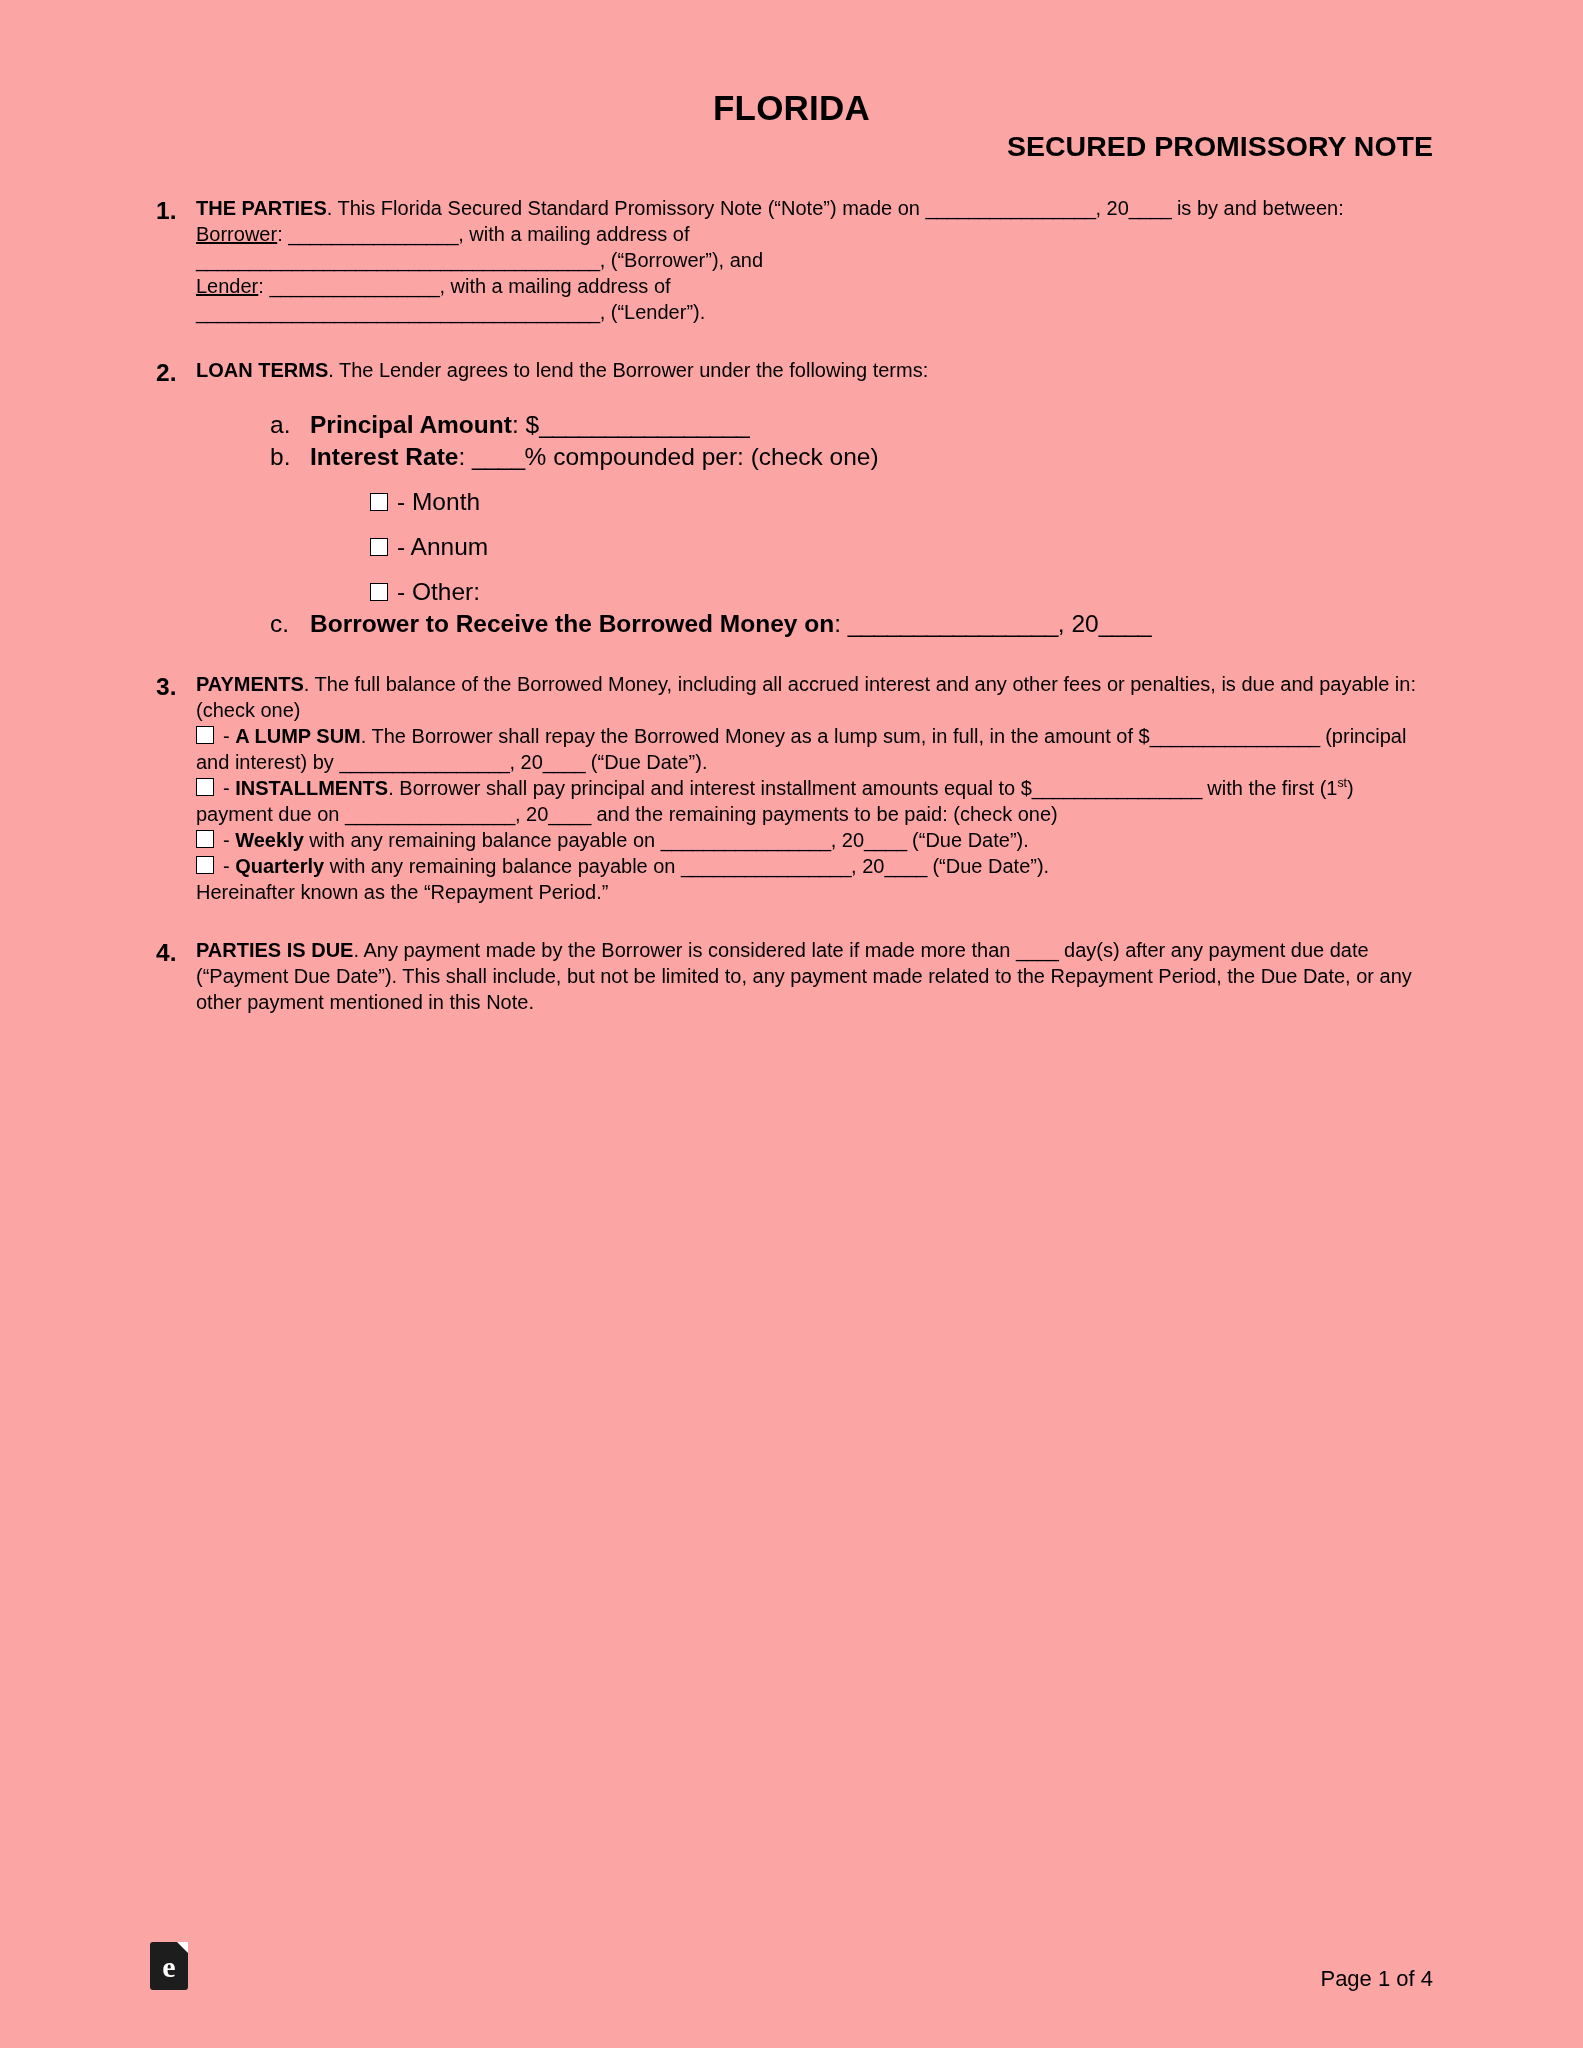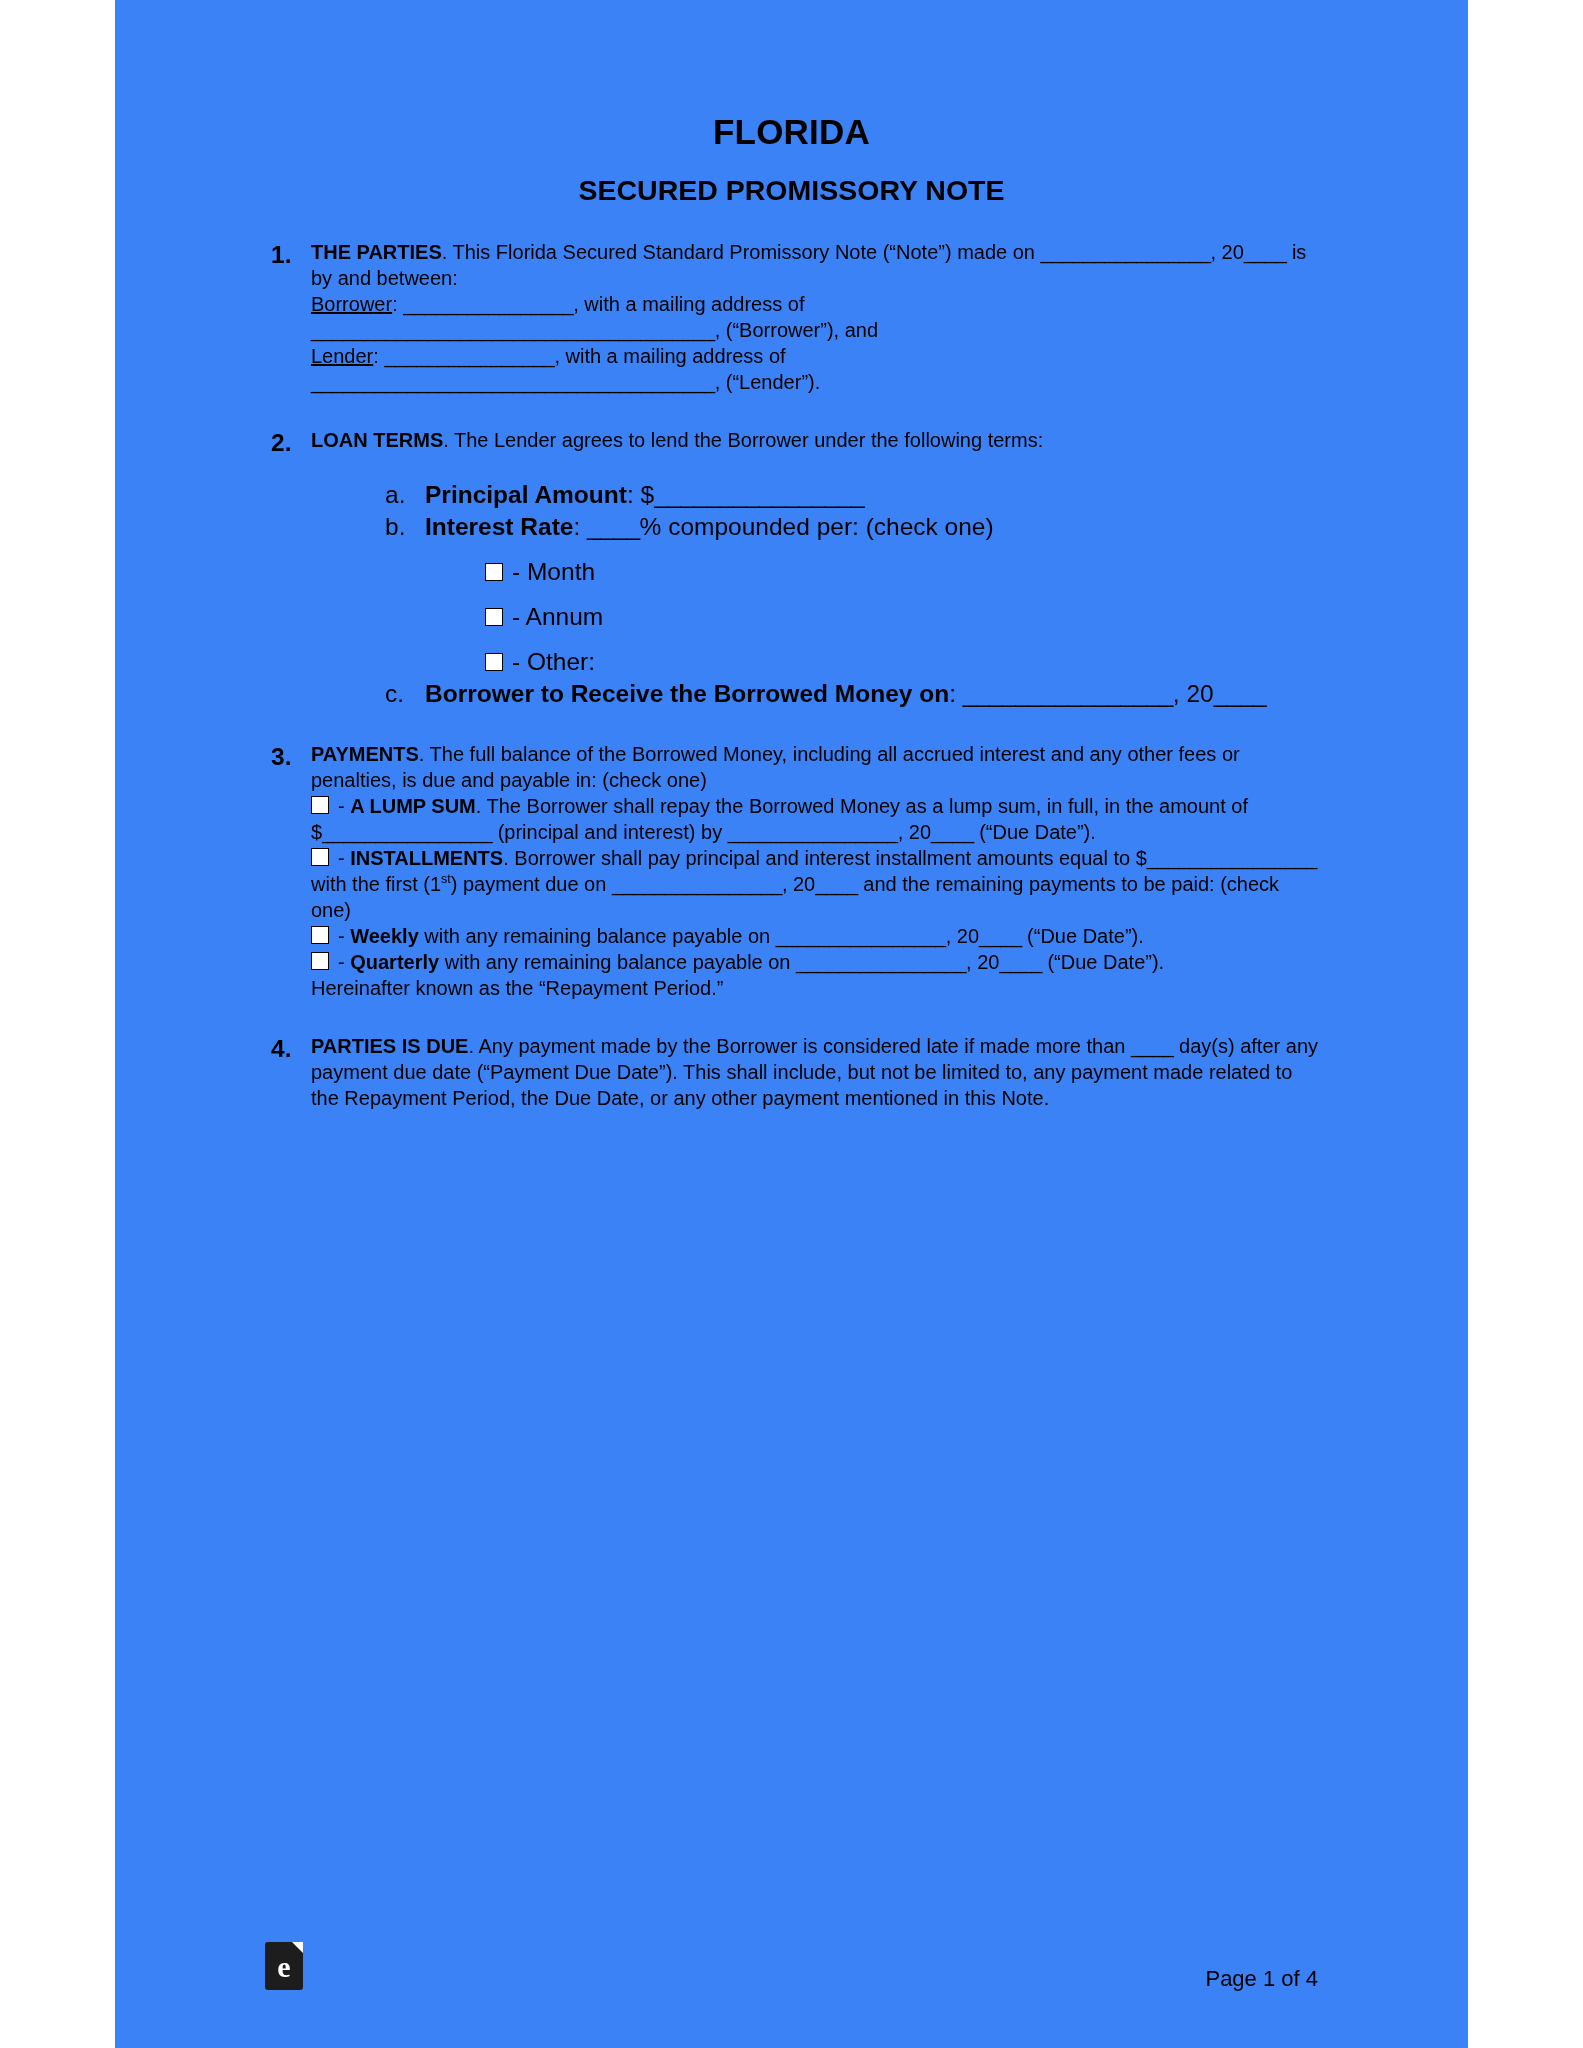--- a/index.html
+++ b/index.html
@@ -6,41 +6,41 @@
     margin: 0;
     padding: 0;
     background: #ffffff;
   }
   body {
     font-family: "Liberation Sans", sans-serif;
     color: #000000;
   }
   .page {
     position: relative;
-    width: 1353px;
+    width: 1583px;
     min-height: 2048px;
     margin: 0 auto;
-    background: #3b82f6;
+    background: #fca5a5;
     box-sizing: border-box;
-    padding: 112px 150px 40px 150px;
+    padding: 88px 150px 40px 150px;
   }
   .doc-title {
     text-align: center;
     font-weight: bold;
     font-size: 35px;
     letter-spacing: 0.2px;
     line-height: 1.12;
     margin: 0;
   }
   .doc-subtitle {
-    text-align: center;
+    text-align: right;
     font-weight: bold;
     font-size: 28.5px;
     line-height: 1.2;
-    margin: 22px 0 0 0;
+    margin: 2px 0 0 0;
   }
   .body-text {
     font-size: 20px;
     line-height: 1.30;
   }
   .section {
     margin-top: 32px;
     display: flex;
     align-items: flex-start;
   }

